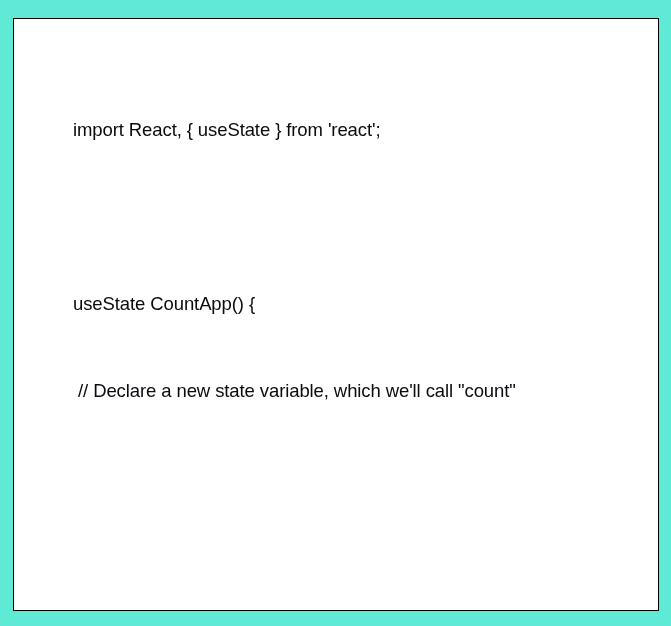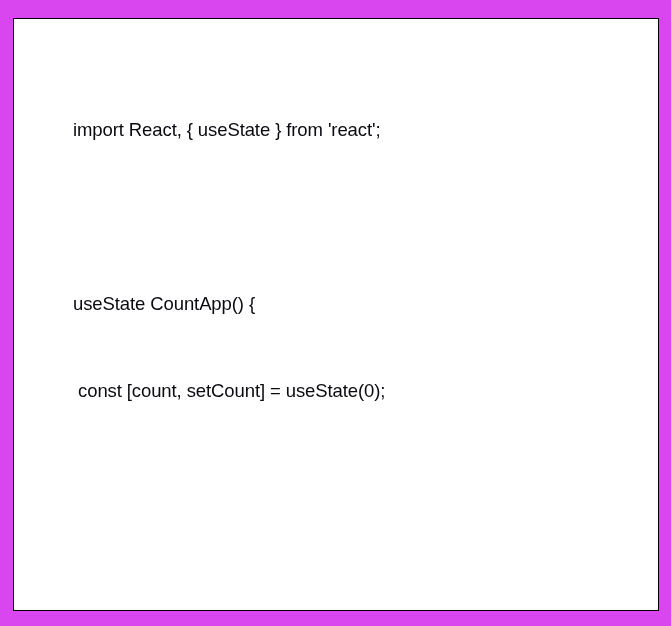--- a/index.html
+++ b/index.html
@@ -11,21 +11,21 @@
     width: 671px;
     height: 626px;
     background: #ffffff;
     font-family: "Liberation Sans", sans-serif;
     overflow: hidden;
   }
   .screenshot-root {
     position: relative;
     width: 671px;
     height: 626px;
-    background: #d946ef;
+    background: #5eead4;
   }
   .code-frame {
     position: absolute;
     left: 13px;
     top: 18px;
     width: 646px;
     height: 593px;
     border: 1px solid #000000;
     box-sizing: border-box;
     background: #ffffff;
@@ -52,21 +52,21 @@
 </style>
 </head>
 <body>
 
 <div class="screenshot-root">
   <div class="code-frame">
     <div class="code-block">
       <div class="code-line">import React, { useState } from 'react';</div>
       <div class="code-line blank"></div>
       <div class="code-line">useState CountApp() {</div>
-      <div class="code-line"> const [count, setCount] = useState(0);</div>
+      <div class="code-line"> // Declare a new state variable, which we'll call "count"</div>
       <div class="code-line blank"></div>
       
       
       
       
       
       
       
       
       

